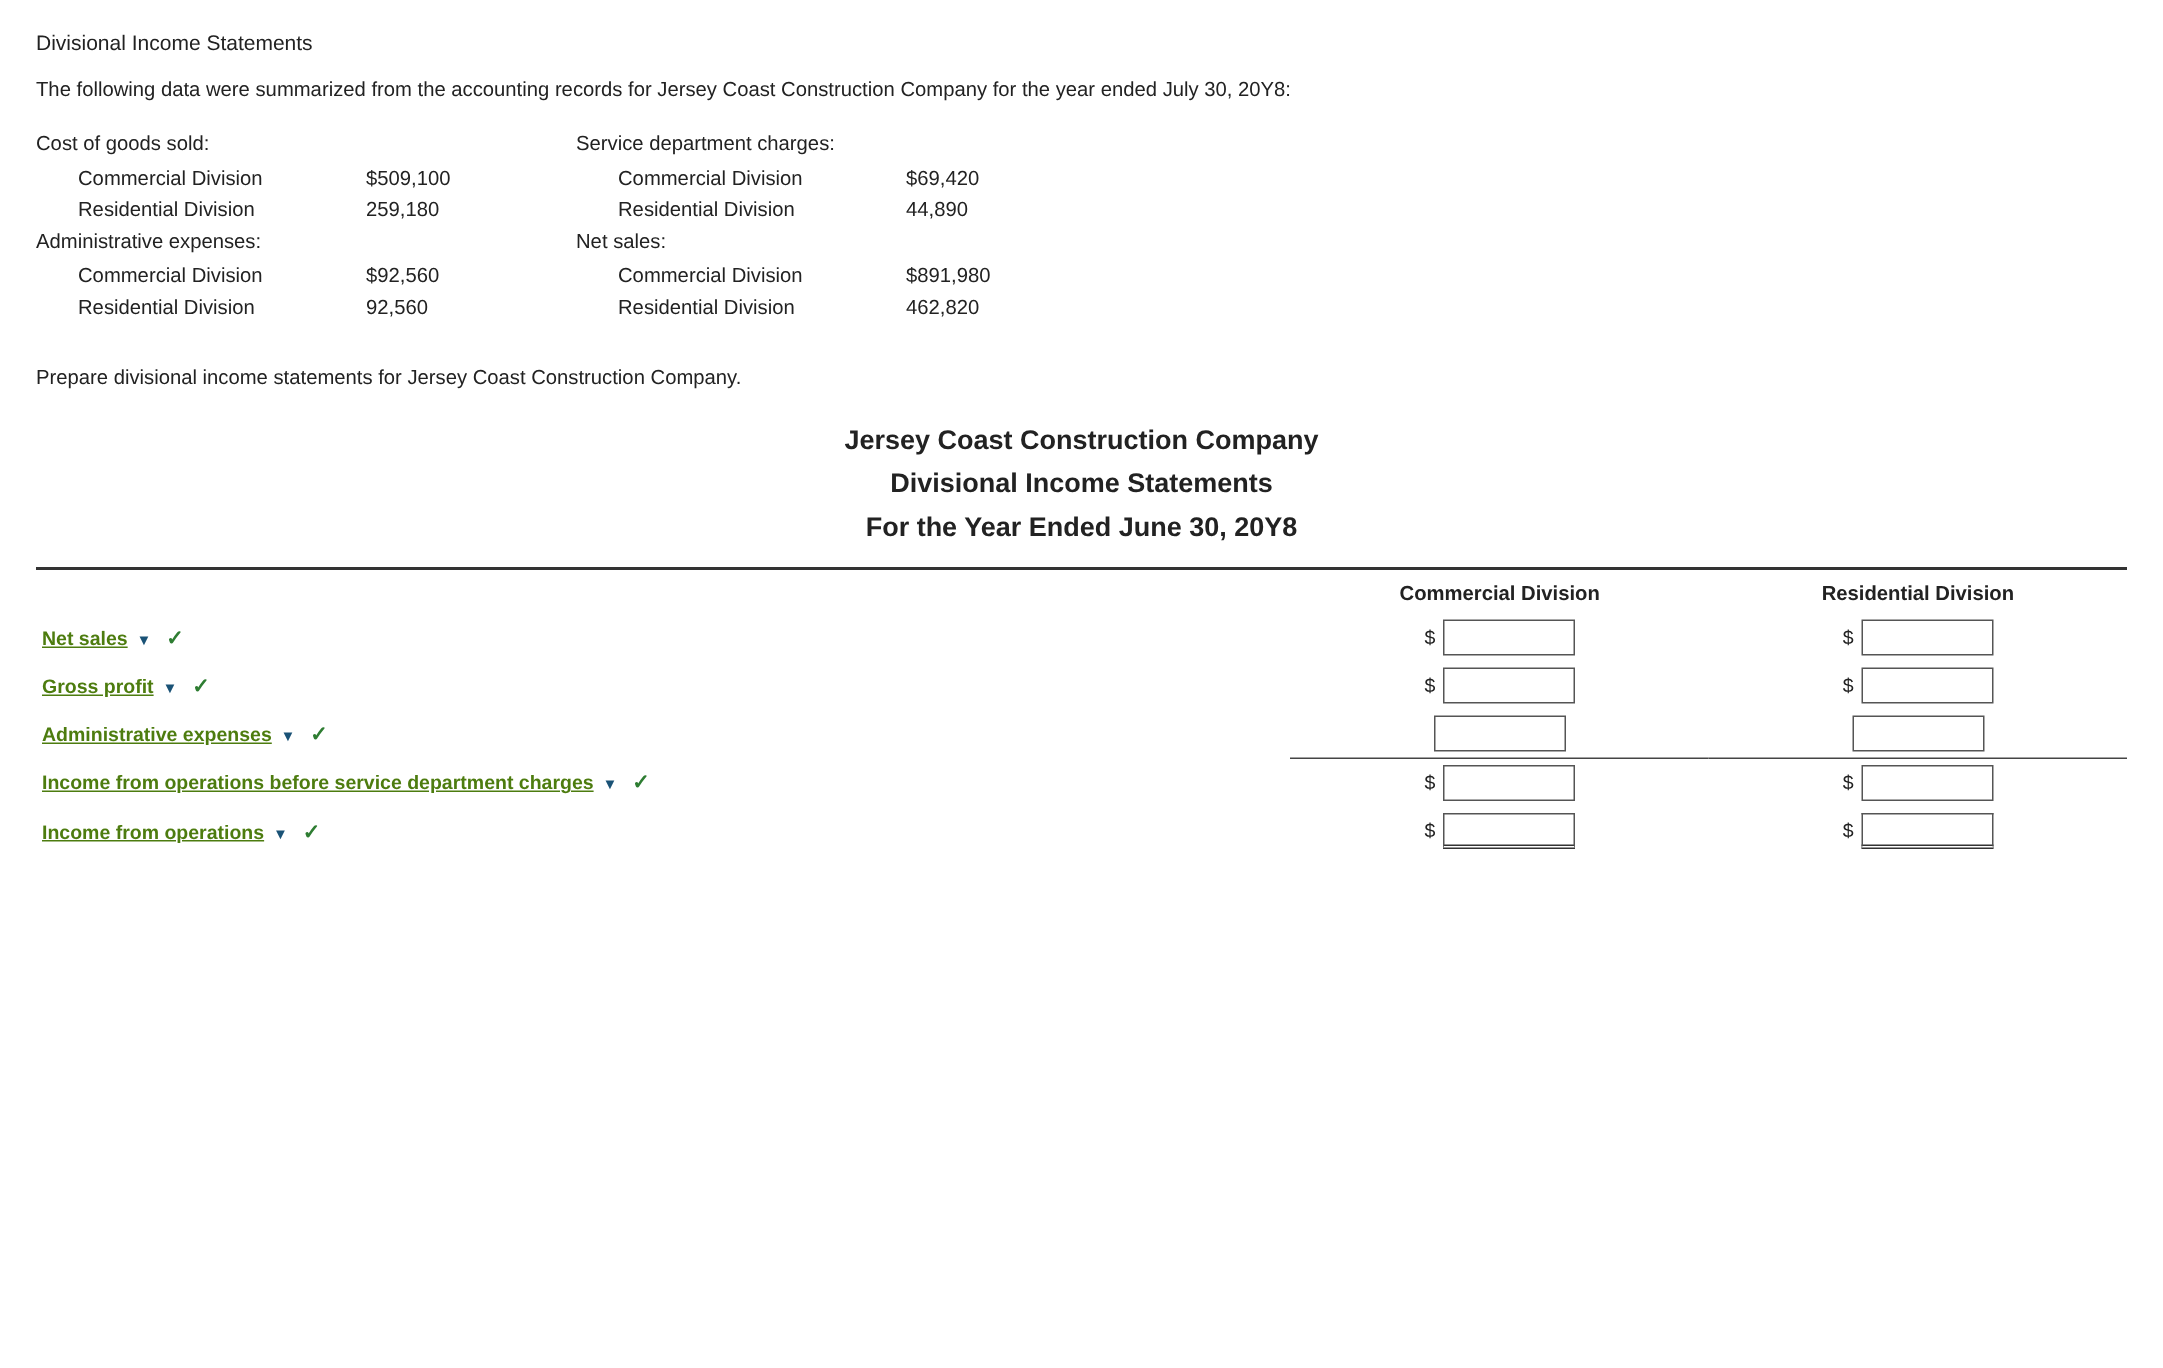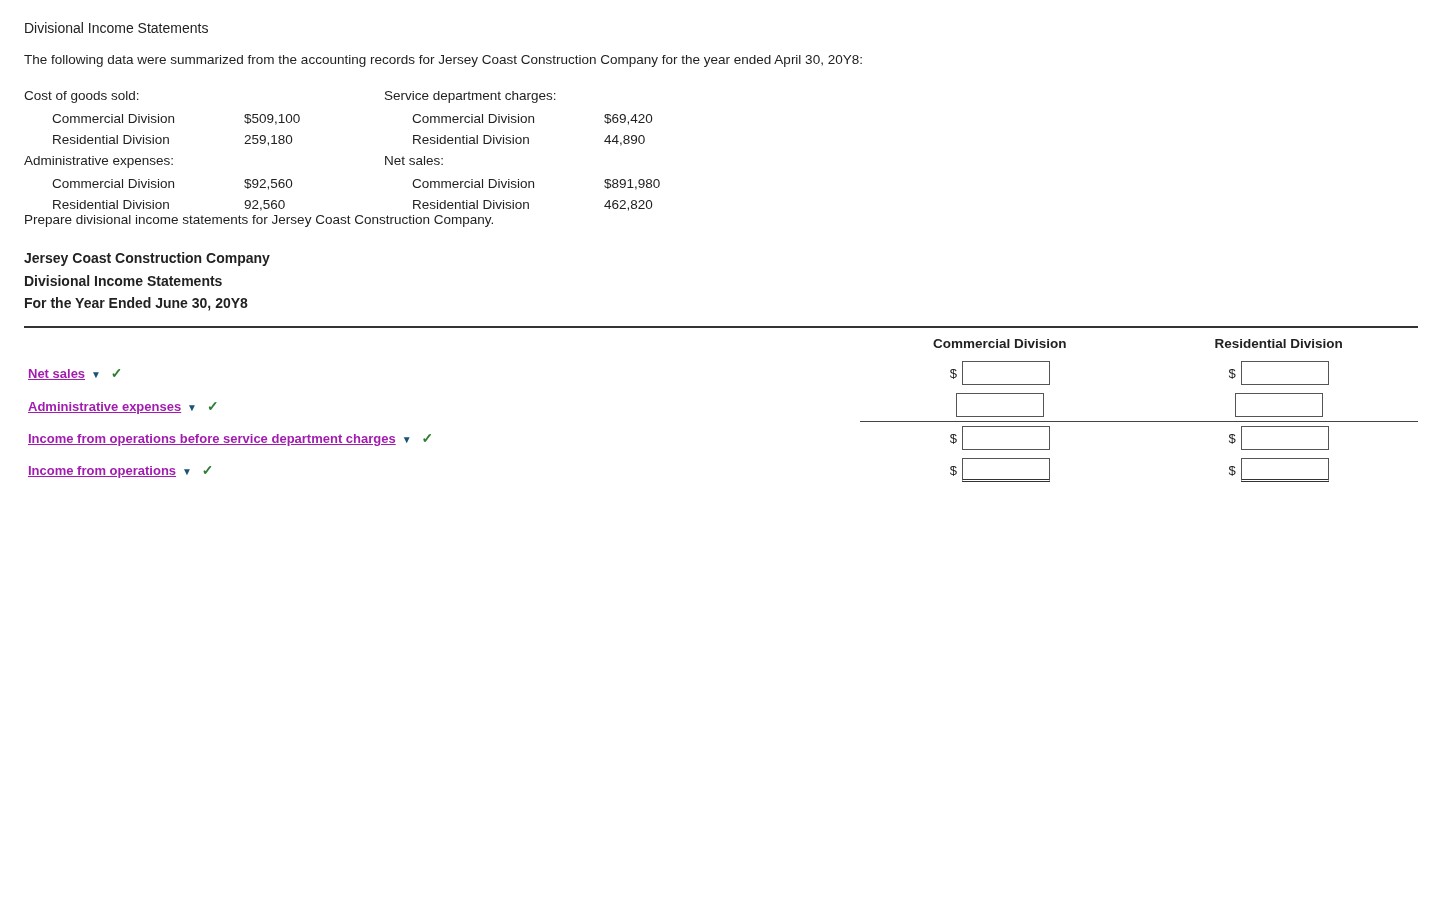--- a/index.html
+++ b/index.html
@@ -33,26 +33,28 @@
       font-weight: normal;
       padding-bottom: 2px;
     }
     .data-grid .indent {
       padding-left: 28px;
     }
 
     .prepare-text {
       font-size: 13.5px;
       margin-bottom: 20px;
+      margin-top: 32px;
     }
 
     
     .stmt-header {
-      font-weight: bold;
-      font-size: 14px;
+      text-align: center;
+      font-weight: bold;
+      font-size: 18px;
       line-height: 1.6;
       margin-bottom: 12px;
     }
 
     
     .stmt-container {
       margin-top: 0;
       width: 100%;
     }
 
@@ -88,21 +90,21 @@
     .stmt-row {
       vertical-align: middle;
     }
 
     .row-label-cell {
       padding: 5px 4px;
       vertical-align: middle;
     }
 
     .row-label-link {
-      color: #a21caf;
+      color: #4d7c0f;
       text-decoration: underline;
       font-weight: bold;
       font-size: 13px;
       cursor: pointer;
     }
 
     .dropdown-arrow {
       display: inline-block;
       font-size: 10px;
       margin-left: 2px;
@@ -136,21 +138,21 @@
       height: 24px;
       background: #fff;
       vertical-align: middle;
     }
   </style>
 </head>
 <body>
 
 <div class="page-title">Divisional Income Statements</div>
 
-<p class="intro-text">The following data were summarized from the accounting records for Jersey Coast Construction Company for the year ended April 30, 20Y8:</p>
+<p class="intro-text">The following data were summarized from the accounting records for Jersey Coast Construction Company for the year ended July 30, 20Y8:</p>
 
 <div class="data-grid">
 
   <div class="section-header">Cost of goods sold:</div>
   <div></div>
   <div class="section-header">Service department charges:</div>
   <div></div>
 
   <div class="indent">Commercial Division</div>
   <div>$509,100</div>
@@ -208,20 +210,35 @@
           <span class="dollar-sign">$</span>
           <span class="input-box"></span>
         </td>
         <td class="input-cell">
           <span class="dollar-sign">$</span>
           <span class="input-box"></span>
         </td>
       </tr>
 
 
+      <tr class="stmt-row">
+        <td class="row-label-cell">
+          <span class="row-label-link">Gross profit</span>
+          <span class="dropdown-arrow">▼</span>
+          <span class="checkmark">✓</span>
+        </td>
+        <td class="input-cell">
+          <span class="dollar-sign">$</span>
+          <span class="input-box"></span>
+        </td>
+        <td class="input-cell">
+          <span class="dollar-sign">$</span>
+          <span class="input-box"></span>
+        </td>
+      </tr>
 
       <tr class="stmt-row">
         <td class="row-label-cell">
           <span class="row-label-link">Administrative expenses</span>
           <span class="dropdown-arrow">▼</span>
           <span class="checkmark">✓</span>
         </td>
         <td class="input-cell" style="border-bottom: 1px solid #444;">
           <span class="input-box"></span>
         </td>

